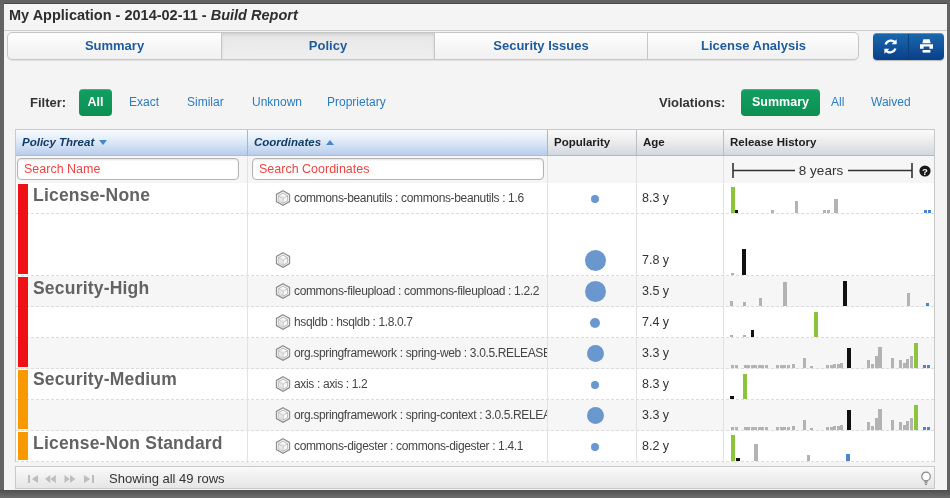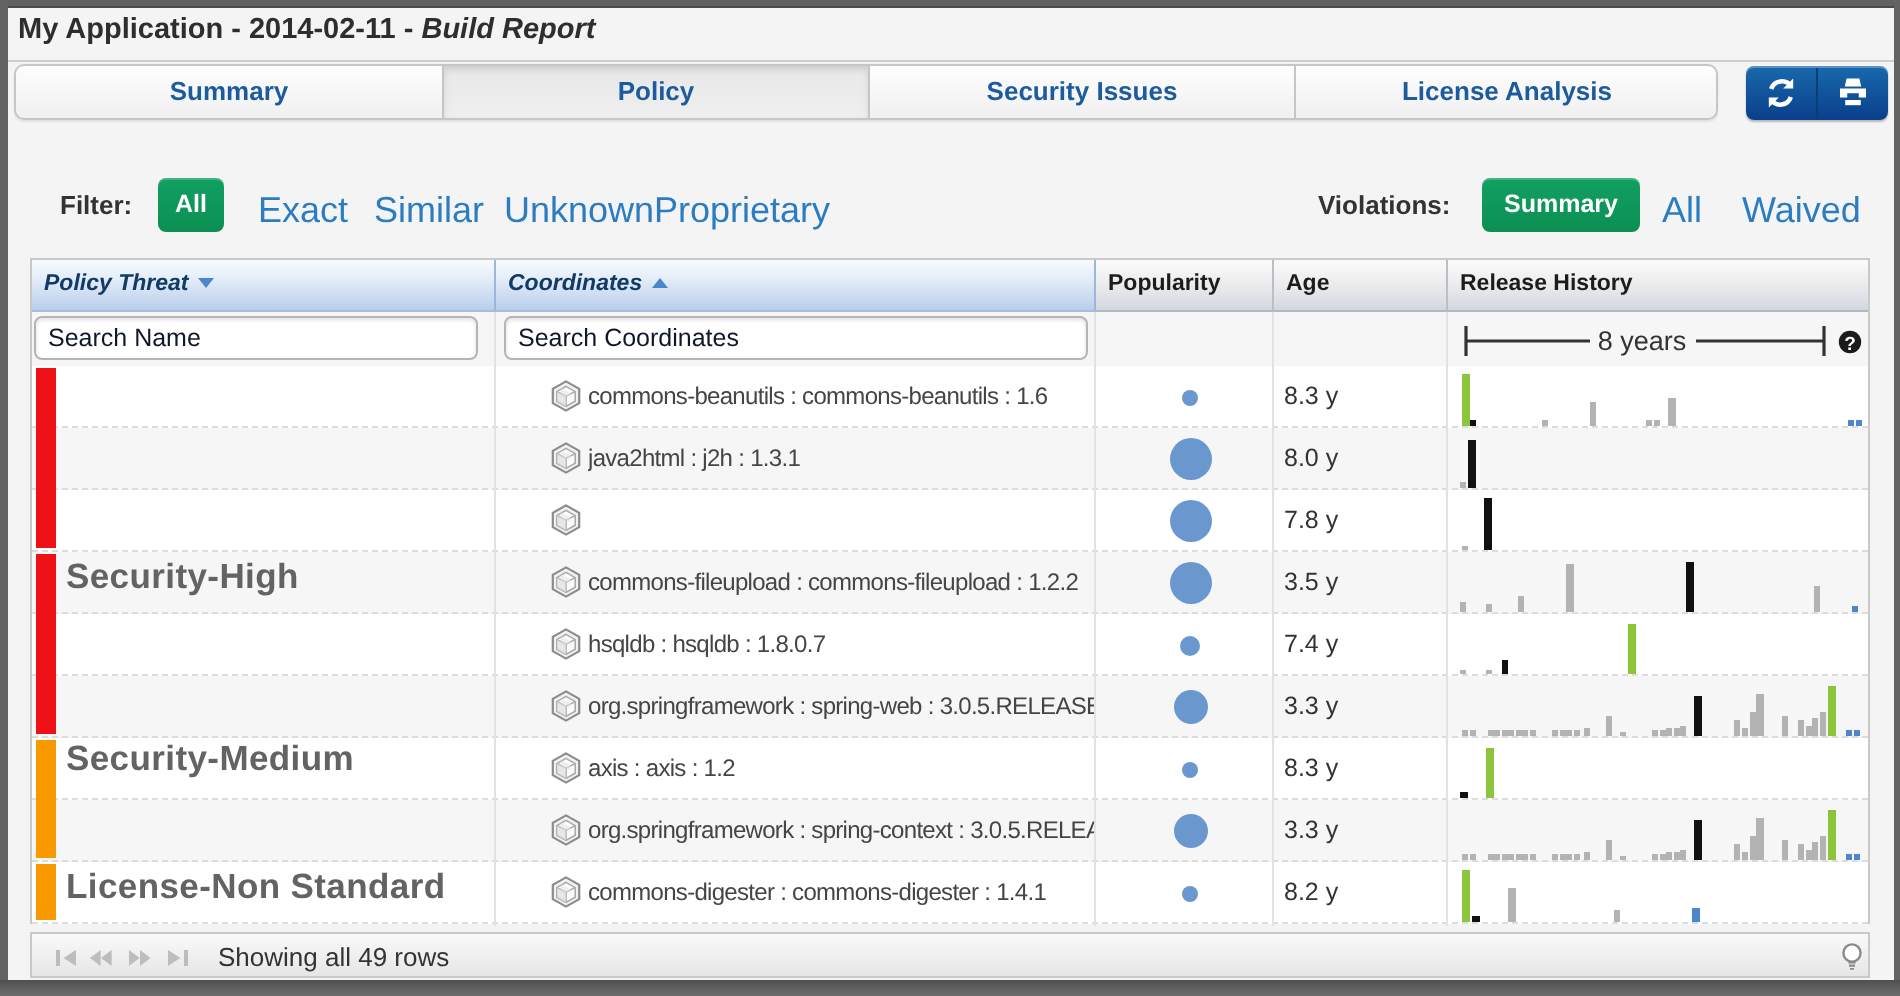--- a/index.html
+++ b/index.html
@@ -11,30 +11,30 @@
 .title{left:9px;top:7px;font-size:14.5px;font-weight:bold;color:#2e2e2e}
 .titleline{left:4px;top:30px;width:943px;height:1px;background:#cdcdcd}
 .tabs{left:7px;top:32px;height:28px;border:1px solid #c6c6c6;border-radius:5px;background:linear-gradient(#fefefe,#f0f0f0);box-shadow:0 1px 1px rgba(0,0,0,0.08)}
 .tab{position:absolute;top:0;height:26px;line-height:25px;text-align:center;font-size:13px;font-weight:bold;color:#1c5c9e;border-left:1px solid #c6c6c6}
 .tab.first{border-left:none}
 .tab.sel{background:linear-gradient(#e7e7e7,#efefef);box-shadow:inset 0 2px 3px rgba(0,0,0,0.10)}
 .btns{left:873px;top:33px;width:71px;height:27px;border-radius:4px;background:linear-gradient(#1a69ad,#093f8a);box-shadow:inset 0 1px 0 rgba(255,255,255,0.28),0 1px 1px rgba(0,0,0,0.25)}
 .btndiv{position:absolute;left:35px;top:1px;width:1px;height:25px;background:#093e77}
 .fl{font-size:13px;font-weight:bold;color:#333}
 .grn{border-radius:4px;background:linear-gradient(#12a062,#0c8f53);color:#fff;font-weight:bold;font-size:12.5px;text-align:center;box-shadow:inset 0 1px 0 rgba(255,255,255,0.2)}
-.lnk{font-size:18px;color:#2b7cc1}
+.lnk{font-size:12px;color:#2b7cc1}
 .tbl{left:15px;top:129px;width:920px;height:333px;background:#fff;border:1px solid #c9c9c9}
 .hdr{position:absolute;top:0;height:26px;line-height:25px;font-size:11.5px;font-weight:bold;overflow:hidden}
 .hdrblue{background:linear-gradient(#f8fbfe 0%,#e2ecf8 40%,#b9cdeb 100%);color:#123a66;font-style:italic;border-right:1px solid #9fb6d8;border-bottom:1px solid #a9bcd9}
 .hdrgray{background:linear-gradient(#fbfbfb 0%,#ebebed 50%,#d2d7e0 100%);color:#1c1c1c;border-right:1px solid #b9bec7;border-bottom:1px solid #b3b8c2}
 .tri{display:inline-block;width:0;height:0;border-left:4.5px solid transparent;border-right:4.5px solid transparent;vertical-align:middle;margin-left:5px}
 .trid{border-top:5px solid #4a86cb}
 .triu{border-bottom:5px solid #4a86cb}
 .srow{position:absolute;top:26px;left:0;width:918px;height:28px;background:#f6f6f6;border-bottom:1px solid #e3e3e3}
-.inp{position:absolute;top:2px;height:22px;background:#fff;border:1px solid #b5b5b5;border-radius:4px;box-shadow:inset 0 1px 2px rgba(0,0,0,0.12);font-size:12.5px;color:#0f172a;line-height:20px;padding-left:6px}
+.inp{position:absolute;top:2px;height:22px;background:#fff;border:1px solid #b5b5b5;border-radius:4px;box-shadow:inset 0 1px 2px rgba(0,0,0,0.12);font-size:12.5px;color:#ef4444;line-height:20px;padding-left:6px}
 .row{position:absolute;left:0;width:918px;height:31px;border-bottom:1px dashed #dcdcdc}
 .odd{background:#fff}.even{background:#f6f6f6}
 .glabel{position:absolute;left:17px;font-size:17.5px;font-weight:bold;color:#636363;letter-spacing:0.2px}
 .coord{position:absolute;left:278px;top:0;width:253px;height:31px;line-height:31px;font-size:12px;letter-spacing:-0.35px;color:#454545;white-space:nowrap;overflow:hidden}
 .cube{position:absolute;left:259px;top:6.5px}
 .circ{position:absolute;border-radius:50%;background:#6a98ce}
 .age{position:absolute;left:626px;top:0;line-height:30px;font-size:12.5px;color:#333}
 .bar{position:absolute;bottom:0.5px}
 .colb{position:absolute;top:26px;width:1px;height:307px;background:#e2e2e2}
 .gbar{position:absolute;left:2px;width:9.5px}
@@ -93,55 +93,41 @@
    <line x1="125" y1="14.5" x2="189" y2="14.5" stroke="#333" stroke-width="1.4"></line>
    <line x1="10" y1="7" x2="10" y2="22" stroke="#333" stroke-width="1.6"></line>
    <line x1="189" y1="7" x2="189" y2="22" stroke="#333" stroke-width="1.6"></line>
    <text x="98" y="19" font-size="13.5" fill="#333" text-anchor="middle">8 years</text>
    <circle cx="202" cy="15" r="5.6" fill="#1a1a1a"></circle>
    <text x="202" y="19" font-size="9.5" font-weight="bold" fill="#fff" text-anchor="middle">?</text>
   </svg>
  </div>
 
  <div class="row odd" style="top:53px">
+  <div class="glabel" style="top:2px">License-None</div>
   <svg class="cube" width="16" height="16" viewBox="0 0 16 16">
         <path d="M8 0.7 L14.6 4.4 V11.6 L8 15.3 L1.4 11.6 V4.4 Z" fill="#f1f1f1" stroke="#8c8c8c" stroke-width="1.1"></path>
         <path d="M8 3.2 L12.6 5.8 V10.6 L8 13.2 L3.4 10.6 V5.8 Z" fill="#fbfbfb" stroke="#aaaaaa" stroke-width="0.8"></path>
         <path d="M3.4 5.8 L8 8.1 L12.6 5.8" fill="none" stroke="#aaaaaa" stroke-width="0.8"></path>
         <path d="M8 8.1 V13.2" stroke="#aaaaaa" stroke-width="0.8"></path>
         <path d="M3.4 5.8 L8 8.1 V13.2 L3.4 10.6 Z" fill="#dedede" opacity="0.7"></path>
         <path d="M5.6 4.2 L10.3 6.7 L10.3 8.9 L8 8.1 L5.6 6.9 Z" fill="#e6e6e6" opacity="0.6"></path>
       </svg>
   <div class="coord">commons-beanutils : commons-beanutils : 1.6</div>
   <div class="circ" style="left:575.0px;top:11.5px;width:8px;height:8px"></div>
   <div class="age">8.3 y</div>
   <div class="bar" style="left:715.0px;width:3.5px;height:26px;background:#8cc43c"></div>
   <div class="bar" style="left:719.0px;width:3px;height:3px;background:#111111"></div>
   <div class="bar" style="left:755.0px;width:3px;height:2.5px;background:#b3b3b3"></div>
   <div class="bar" style="left:778.5px;width:3.5px;height:12px;background:#b3b3b3"></div>
   <div class="bar" style="left:806.5px;width:3px;height:3px;background:#b3b3b3"></div>
   <div class="bar" style="left:811.0px;width:3px;height:3px;background:#b3b3b3"></div>
   <div class="bar" style="left:818.0px;width:3.5px;height:14px;background:#b3b3b3"></div>
   <div class="bar" style="left:907.5px;width:3px;height:3px;background:#4d86cc"></div>
   <div class="bar" style="left:912.0px;width:3px;height:3px;background:#4d86cc"></div>
- </div>
- <div class="row even" style="top:84px">
-  <svg class="cube" width="16" height="16" viewBox="0 0 16 16">
-        <path d="M8 0.7 L14.6 4.4 V11.6 L8 15.3 L1.4 11.6 V4.4 Z" fill="#f1f1f1" stroke="#8c8c8c" stroke-width="1.1"></path>
-        <path d="M8 3.2 L12.6 5.8 V10.6 L8 13.2 L3.4 10.6 V5.8 Z" fill="#fbfbfb" stroke="#aaaaaa" stroke-width="0.8"></path>
-        <path d="M3.4 5.8 L8 8.1 L12.6 5.8" fill="none" stroke="#aaaaaa" stroke-width="0.8"></path>
-        <path d="M8 8.1 V13.2" stroke="#aaaaaa" stroke-width="0.8"></path>
-        <path d="M3.4 5.8 L8 8.1 V13.2 L3.4 10.6 Z" fill="#dedede" opacity="0.7"></path>
-        <path d="M5.6 4.2 L10.3 6.7 L10.3 8.9 L8 8.1 L5.6 6.9 Z" fill="#e6e6e6" opacity="0.6"></path>
-      </svg>
-  <div class="coord">java2html : j2h : 1.3.1</div>
-  <div class="circ" style="left:568.5px;top:5.0px;width:21px;height:21px"></div>
-  <div class="age">8.0 y</div>
-  <div class="bar" style="left:714.0px;width:3px;height:3px;background:#b3b3b3"></div>
-  <div class="bar" style="left:718.0px;width:4px;height:24px;background:#111111"></div>
  </div>
  <div class="row odd" style="top:115px">
   <svg class="cube" width="16" height="16" viewBox="0 0 16 16">
         <path d="M8 0.7 L14.6 4.4 V11.6 L8 15.3 L1.4 11.6 V4.4 Z" fill="#f1f1f1" stroke="#8c8c8c" stroke-width="1.1"></path>
         <path d="M8 3.2 L12.6 5.8 V10.6 L8 13.2 L3.4 10.6 V5.8 Z" fill="#fbfbfb" stroke="#aaaaaa" stroke-width="0.8"></path>
         <path d="M3.4 5.8 L8 8.1 L12.6 5.8" fill="none" stroke="#aaaaaa" stroke-width="0.8"></path>
         <path d="M8 8.1 V13.2" stroke="#aaaaaa" stroke-width="0.8"></path>
         <path d="M3.4 5.8 L8 8.1 V13.2 L3.4 10.6 Z" fill="#dedede" opacity="0.7"></path>
         <path d="M5.6 4.2 L10.3 6.7 L10.3 8.9 L8 8.1 L5.6 6.9 Z" fill="#e6e6e6" opacity="0.6"></path>
       </svg>

